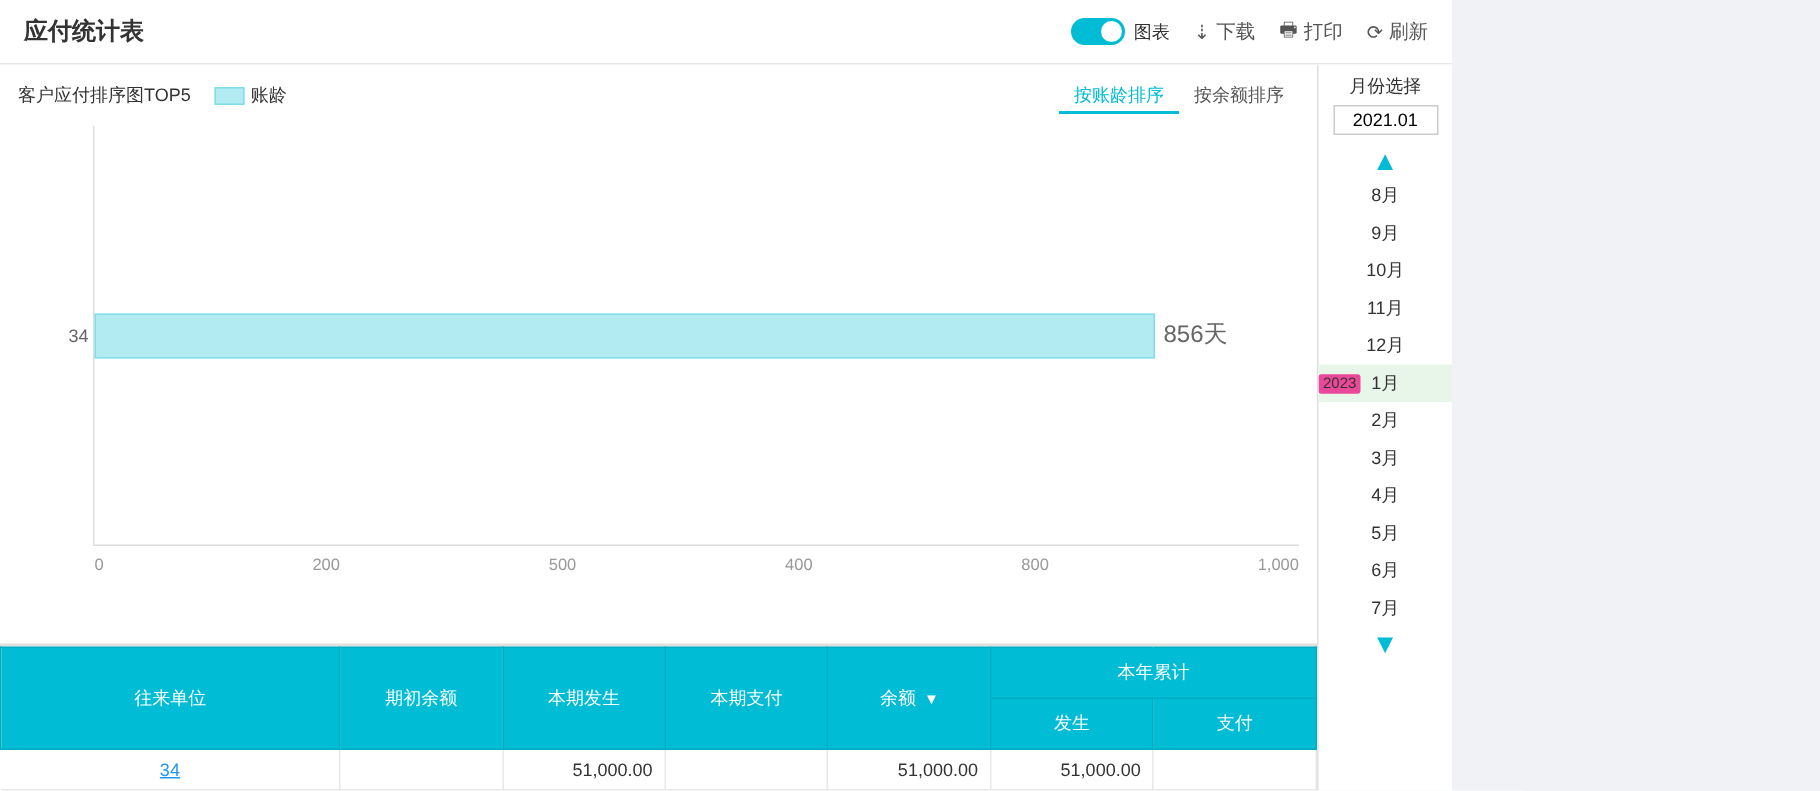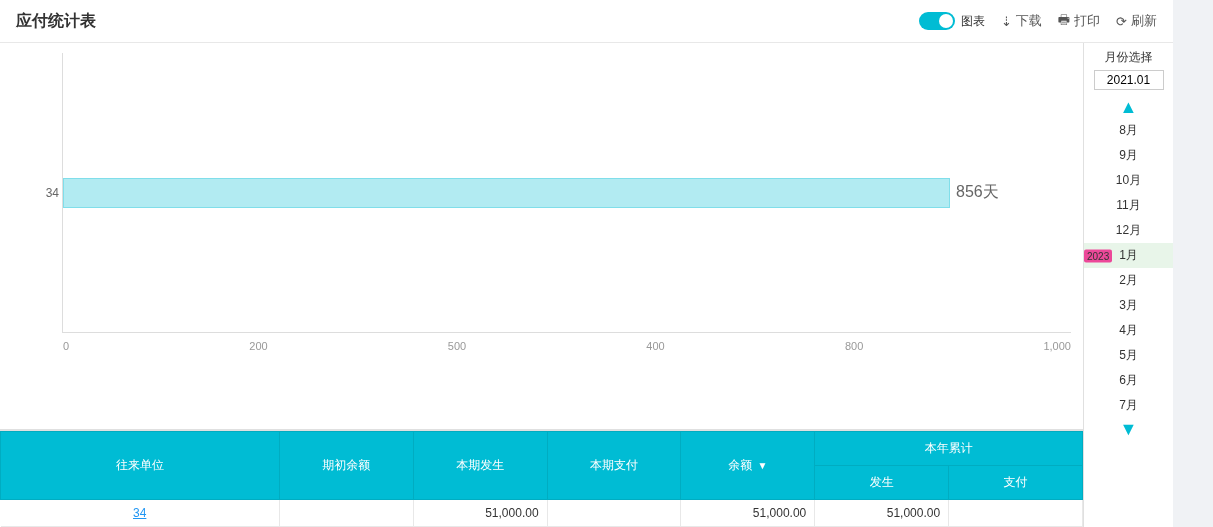--- a/index.html
+++ b/index.html
@@ -1,19 +1,19 @@
 <!DOCTYPE html>
 <html><head>
   <meta charset="utf-8">
   <style>
     * { box-sizing: border-box; margin: 0; padding: 0; }
     body { font-family: 'Microsoft YaHei', Arial, sans-serif; font-size: 12px; background: #f0f2f5; color: #333; }
 
     .main-container {
-      width: 1173px;
+      width: 968px;
       min-height: 527px;
       background: #fff;
       display: flex;
       flex-direction: column;
     }
 
     
     .header {
       display: flex;
       align-items: center;
@@ -304,20 +304,33 @@
       </button>
     </div>
   </div>
 
   <div class="content">
 
     <div style="flex:1; display:flex; flex-direction:column;">
 
       <div class="chart-area">
 
+        <div style="display:flex; justify-content:space-between; align-items:center; margin-bottom:4px;">
+          <div class="chart-legend">
+            <span class="legend-label">客户应付排序图TOP5</span>
+            <div class="legend-item">
+              <div class="legend-color-box"></div>
+              <span>账龄</span>
+            </div>
+          </div>
+          <div class="sort-buttons">
+            <button class="sort-btn active">按账龄排序</button>
+            <button class="sort-btn">按余额排序</button>
+          </div>
+        </div>
 
         <div class="chart-wrapper">
           <div class="chart-inner">
 
             <div class="bar-row">
               <span class="bar-label-left">34</span>
               <div class="bar-fill" style="width:88%;"></div>
               <span class="bar-label-right">856天</span>
             </div>
 

